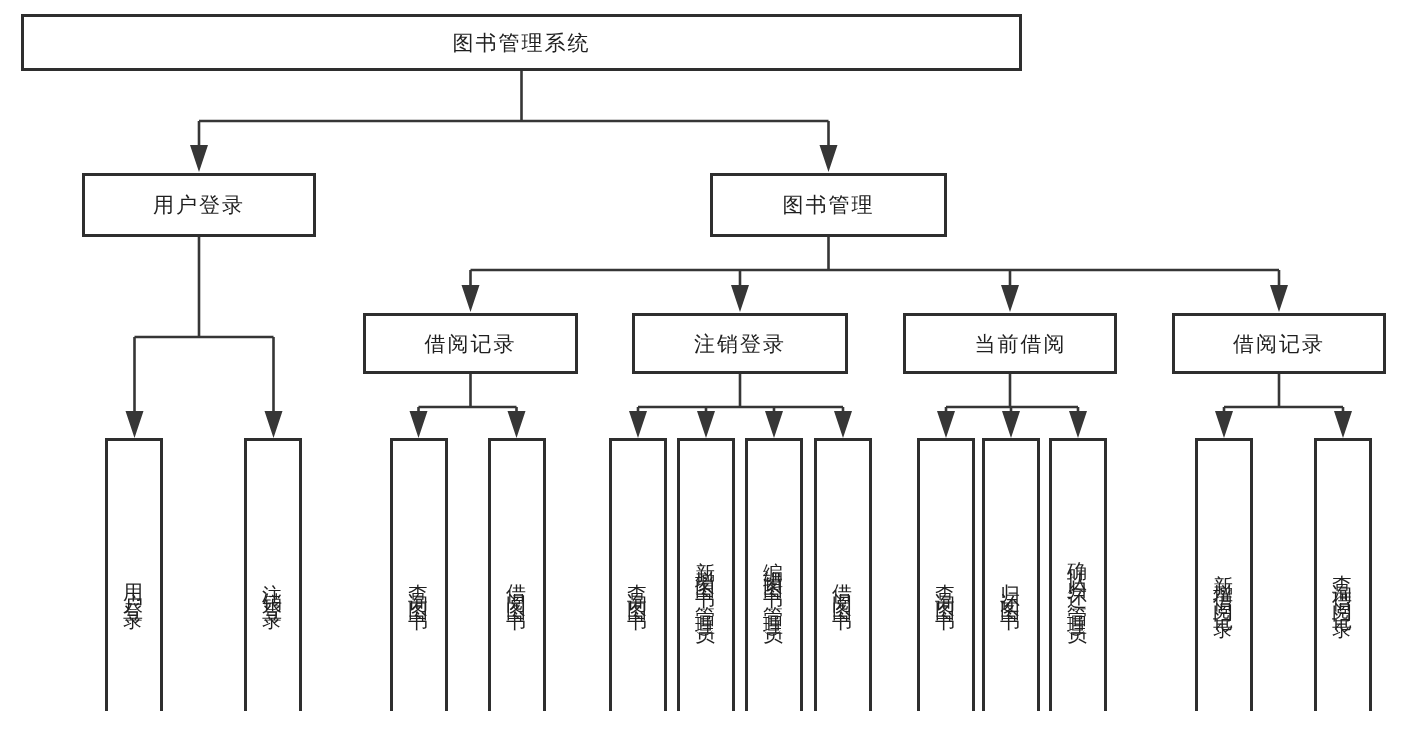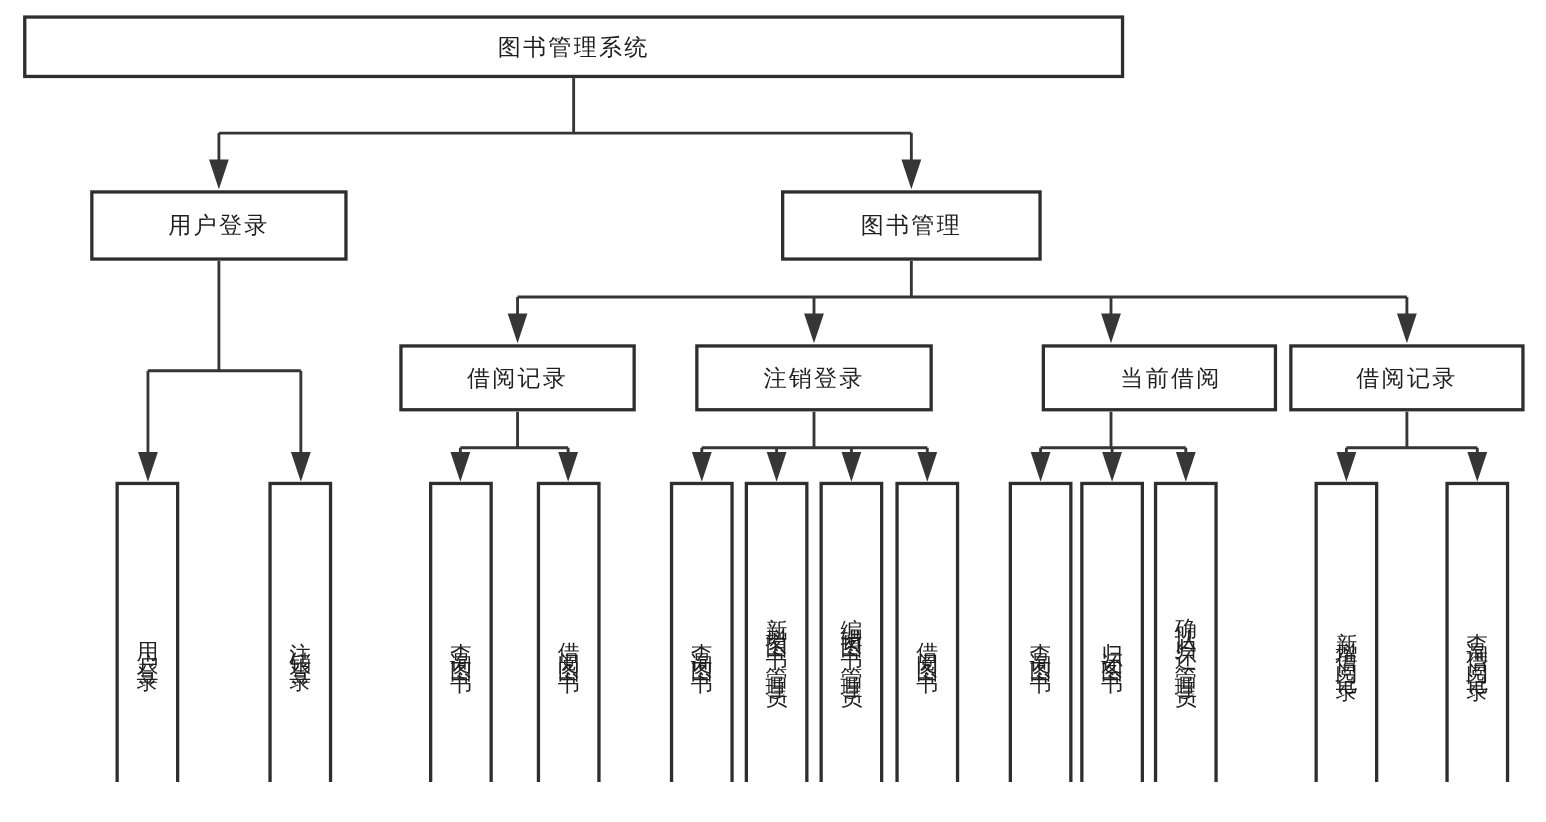--- a/index.html
+++ b/index.html
@@ -131,21 +131,21 @@
   <div class="hbox" style="left:710px;top:173px;width:237px;height:64px;">
     <span class="hlabel">图书管理</span>
   </div>
 
   <div class="hbox" style="left:363px;top:313px;width:215px;height:61px;">
     <span class="hlabel">借阅记录</span>
   </div>
   <div class="hbox" style="left:632px;top:313px;width:216px;height:61px;">
     <span class="hlabel">注销登录</span>
   </div>
-  <div class="hbox" style="left:947px;top:313px;width:214px;height:61px;padding-left:21px;">
+  <div class="hbox" style="left:903px;top:313px;width:214px;height:61px;padding-left:21px;">
     <span class="hlabel">当前借阅</span>
   </div>
   <div class="hbox" style="left:1172px;top:313px;width:214px;height:61px;font-family:Liberation Mono, monospace;">
     <span class="hlabel">借阅记录</span>
   </div>
 
   <div class="vbox" style="left:105px;">
     <span class="vlabel">用户登录</span>
   </div>
   <div class="vbox" style="left:244px;">

